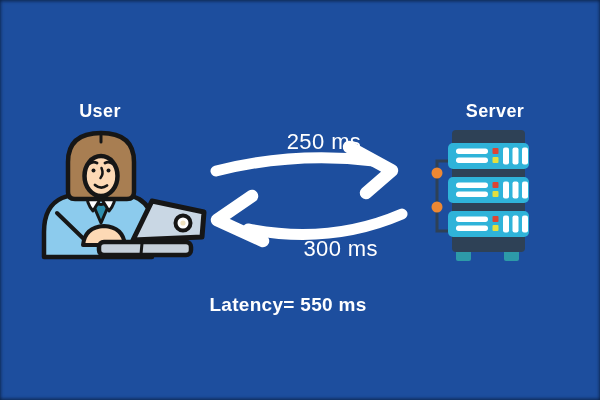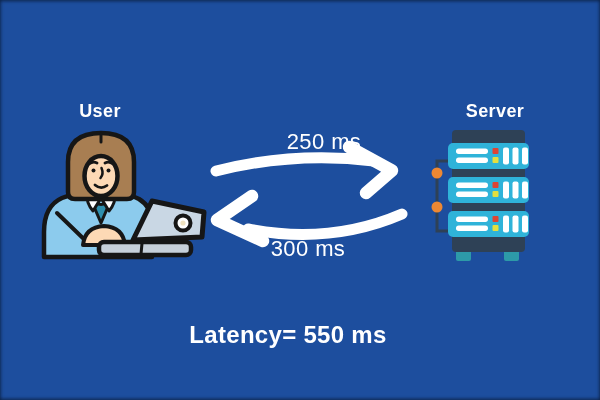--- a/index.html
+++ b/index.html
@@ -10,21 +10,21 @@
     background:var(--bg,#1d4e9e);
     box-shadow:inset 0 2px 3px rgba(0,0,0,.28), inset 0 -2px 3px rgba(0,0,0,.28),
                inset 2px 0 3px rgba(0,0,0,.15), inset -2px 0 3px rgba(0,0,0,.15);
     font-family:"Liberation Sans", sans-serif;
     color:var(--ink,#fff);
   }
   .abs{position:absolute;}
   .lbl{color:var(--ink,#fff);text-align:center;letter-spacing:.4px;}
   .node-label{font-size:18px;font-weight:700;}
   .arrow-label{font-size:22px;font-weight:500;}
-  .latency-label{font-size:24px;font-weight:700;letter-spacing:.3px;margin-top:27px;}
+  .latency-label{font-size:19px;font-weight:700;letter-spacing:.3px;}
 
   
   .outline{stroke:var(--outline,#161616);}
   .hair{fill:var(--hair,#a87e52);}
   .skin{fill:var(--skin,#fdd9b5);}
   .shirt{fill:var(--shirt,#8ccbed);}
   .collar{fill:#ffffff;}
   .vneck{fill:var(--collar-teal,#2f8fae);}
   .scr{fill:var(--laptop-screen,#c9d7e4);}
   .kbd{fill:var(--laptop-base,#c6d0da);}
@@ -118,17 +118,17 @@
       <path class="arrow-stroke" stroke-width="11" d="M 216,171 Q 295,151 374,161"></path>
       <path class="arrow-stroke" stroke-width="12.5" d="M 349,147 L 392,170.5 L 366,193"></path>
     </g>
     <g>
       <path class="arrow-stroke" stroke-width="11" d="M 402,214 Q 330,245 248,229"></path>
       <path class="arrow-stroke" stroke-width="12.5" d="M 252,196 L 217,220 L 263,241"></path>
     </g>
   </svg>
 
   <div class="abs lbl arrow-label" style="left:254px;top:129px;width:140px;">250 ms</div>
-  <div class="abs lbl arrow-label" style="left:238px;top:236px;width:140px;">300 ms</div>
+  <div class="abs lbl arrow-label" style="left:238px;top:236px;width:140px;text-align:right;">300 ms</div>
 
   <div class="abs lbl latency-label" style="left:138px;top:294px;width:300px;">Latency= 550 ms</div>
 
 </div>
 
 </body></html>

